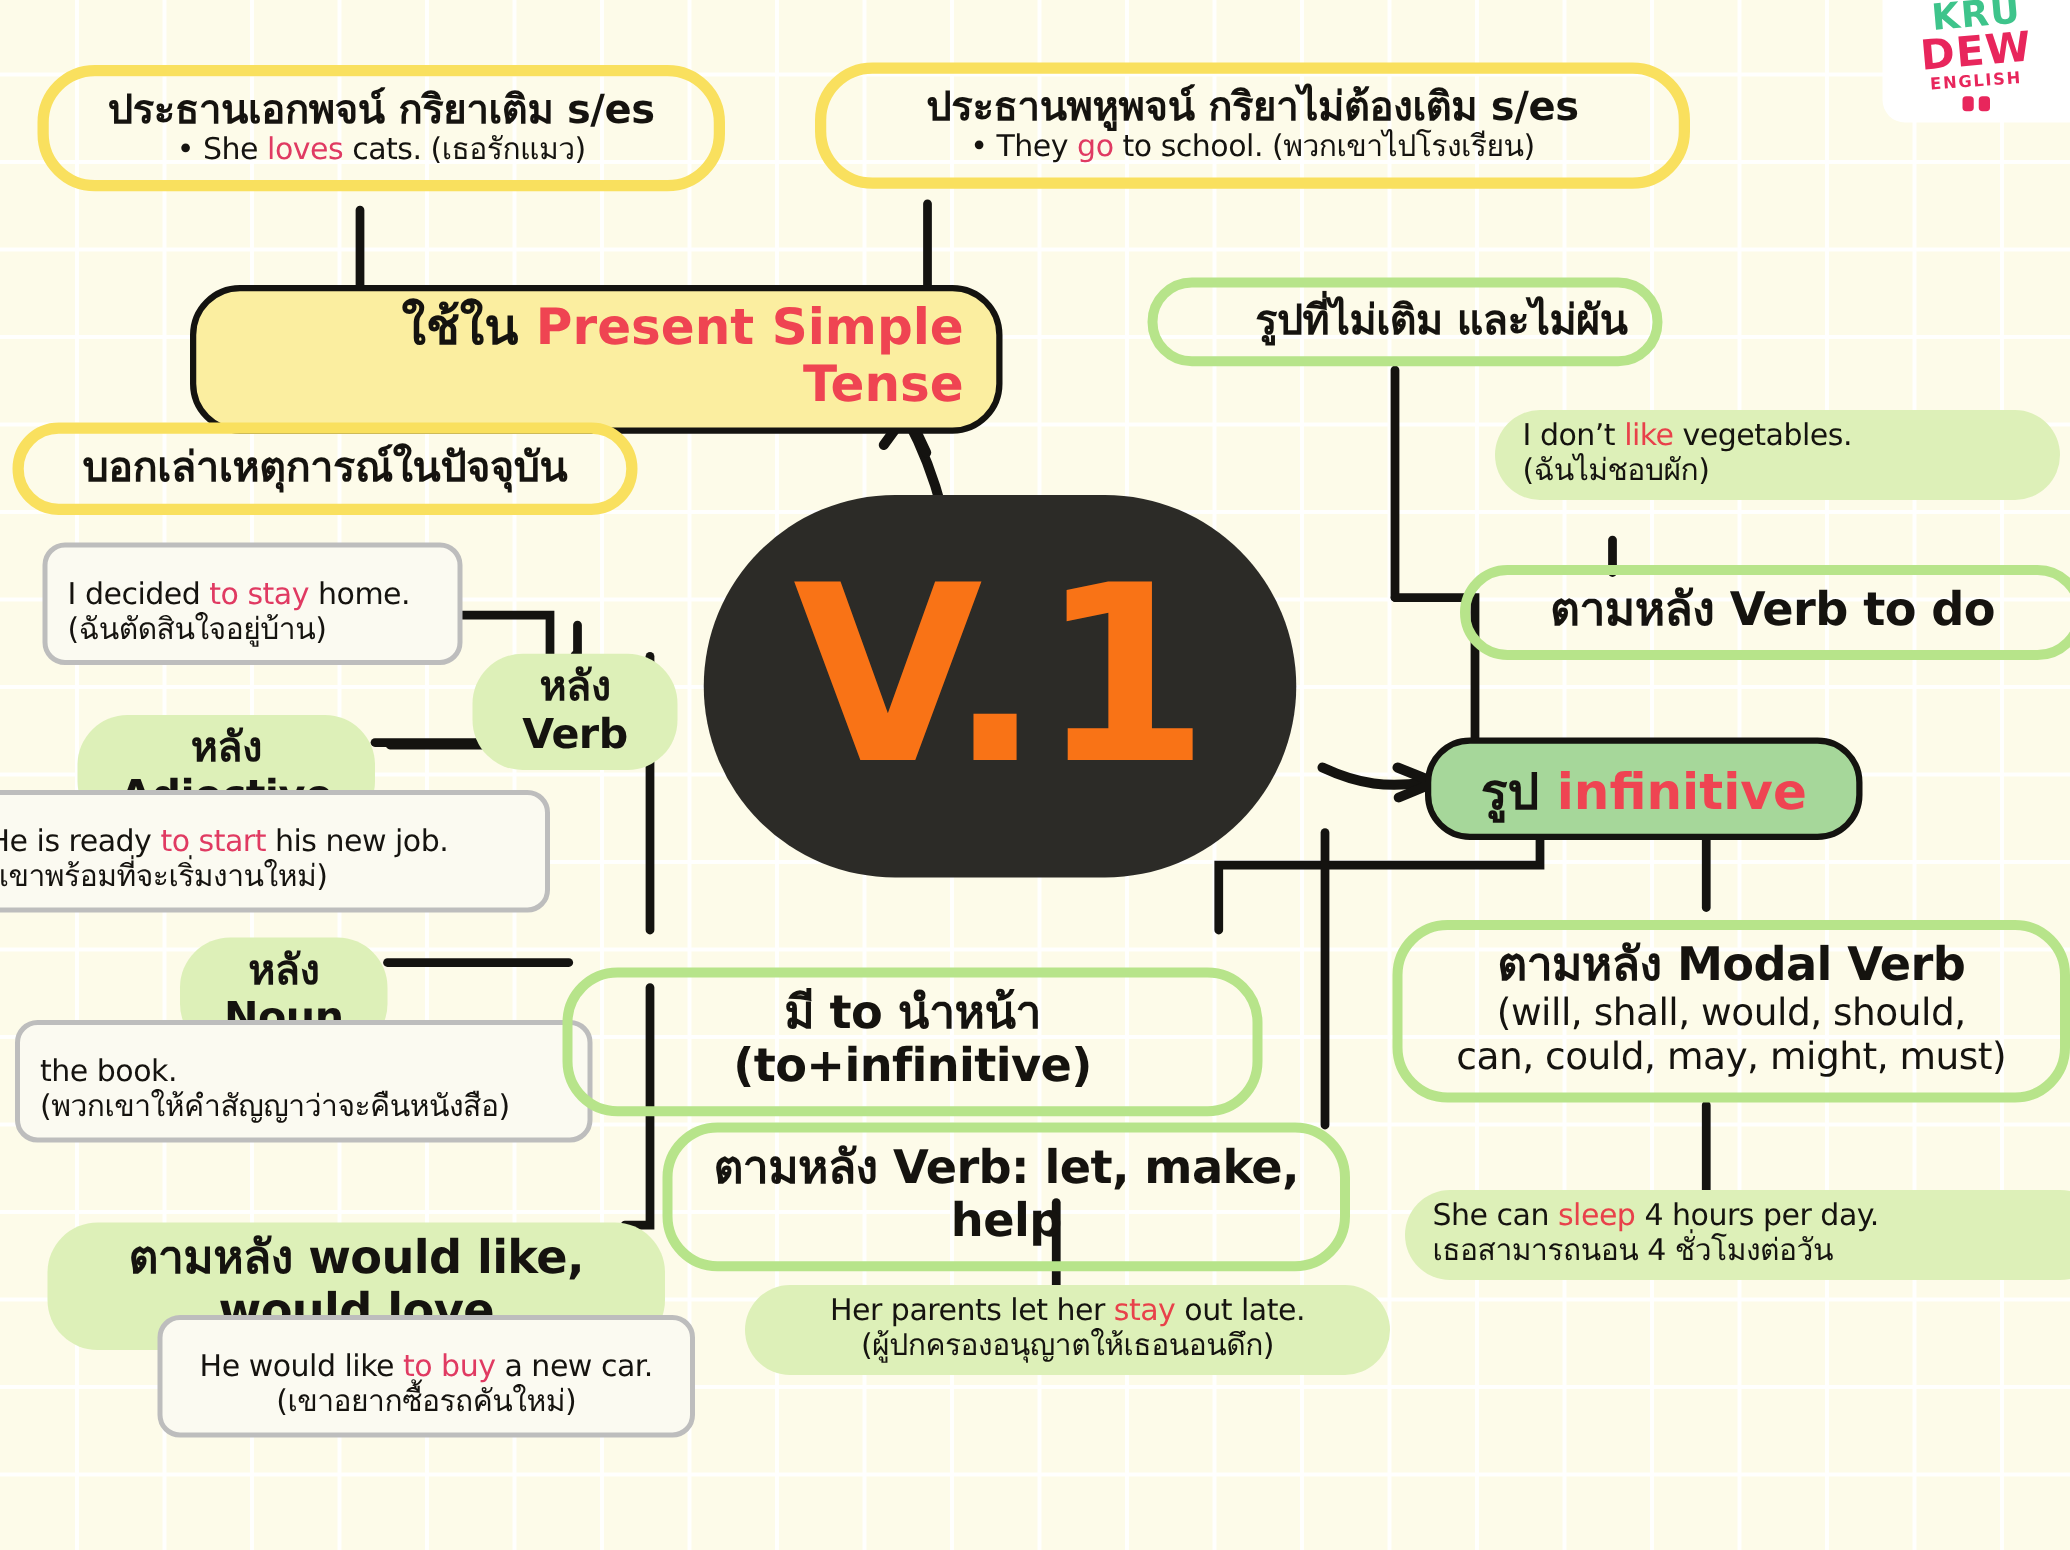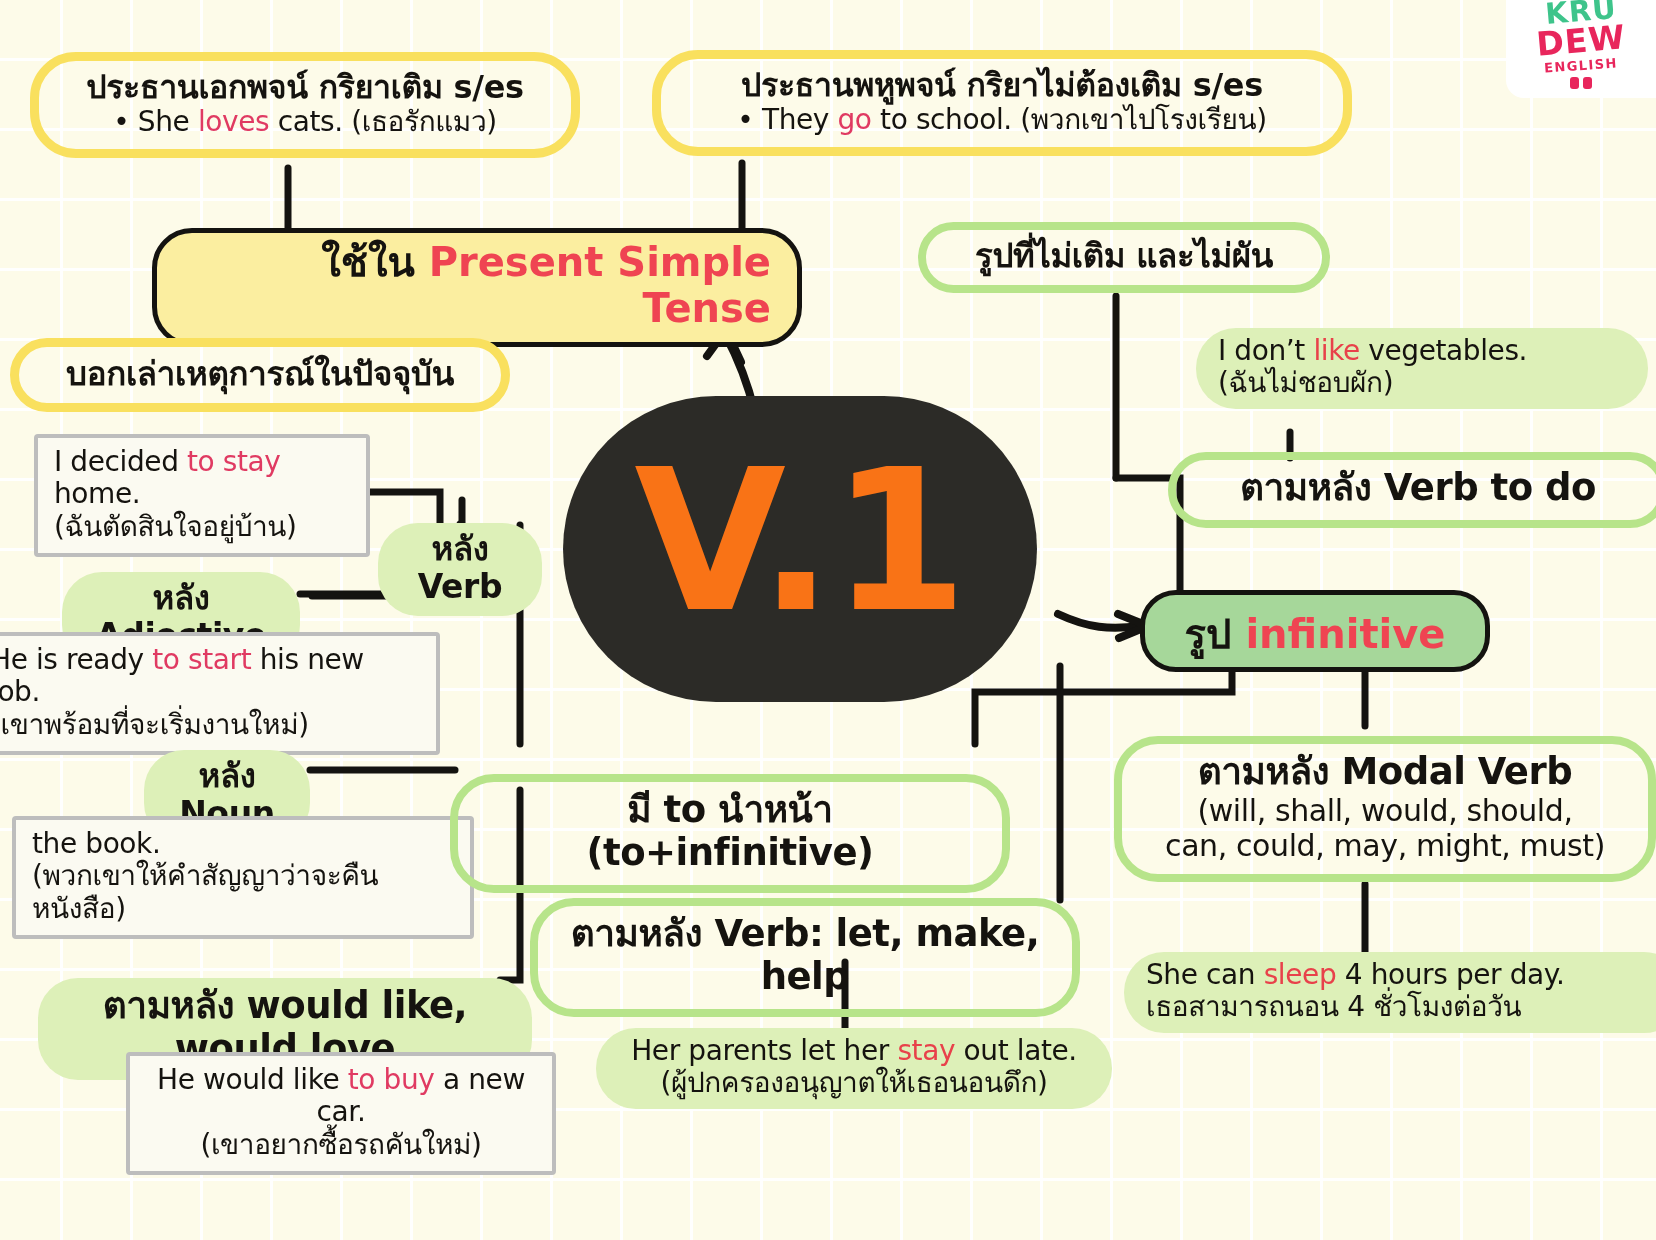--- a/index.html
+++ b/index.html
@@ -80,23 +80,23 @@
   .green-solid {
     border: 5px solid #141310;
     border-radius: 36px;
     background: #a6d79a;
     padding: 16px 26px 10px;
   }
 
   
   .grey-card {
     border: 4px solid #bdbdbd;
-    border-radius: 4px;
+    border-radius: 18px;
     background: #fbfaf1;
-    padding: 8px 16px 10px;
+    padding: 24px 16px 10px;
     text-align: left;
   }
 
   
   .core {
     background: #2c2b27;
     border-radius: 300px;
     display: flex;
     align-items: center;
     justify-content: center;
@@ -109,21 +109,21 @@
     line-height: 1;
     transform: translateY(-8px);
   }
 
   .th-head {
     font-weight: bold;
     font-size: 32px;
     letter-spacing: -0.3px;
   }
   .sample {
-    font-size: 28px;
+    font-size: 24px;
     font-weight: normal;
     letter-spacing: -0.4px;
   }
   .hl { color: #e03a62; }
   .hl-red { color: #e8414a; }
   .big-title { font-size: 40px; font-weight: bold; }
   .title-en { color: #ef4452; font-weight: bold; }
   .label-md { font-size: 33px; font-weight: bold; letter-spacing: -0.4px; }
   .label-lg { font-size: 37px; font-weight: bold; letter-spacing: -0.5px; }
 
@@ -296,21 +296,21 @@
     <div class="label-lg">ตามหลัง Verb: let, make, help</div>
   </div>
 
   <div class="node green-pill" style="left:596px; top:1028px; width:516px; text-align:center;">
     <div class="sample">
       <span>Her parents let her </span><span class="hl-red">stay</span><span> out late.</span>
     </div>
     <div class="sample">(ผู้ปกครองอนุญาตให้เธอนอนดึก)</div>
   </div>
 
-  <div class="node green-outline" style="left:918px; top:222px; width:412px;">
+  <div class="node green-outline" style="left:918px; top:222px; width:412px;text-align:right;">
     <div class="label-md">รูปที่ไม่เติม และไม่ผัน</div>
   </div>
 
   <div class="node green-pill" style="left:1196px; top:328px; width:452px; text-align:left;">
     <div class="sample">
       <span>I don’t </span><span class="hl-red">like</span><span> vegetables.</span>
     </div>
     <div class="sample">(ฉันไม่ชอบผัก)</div>
   </div>
 

